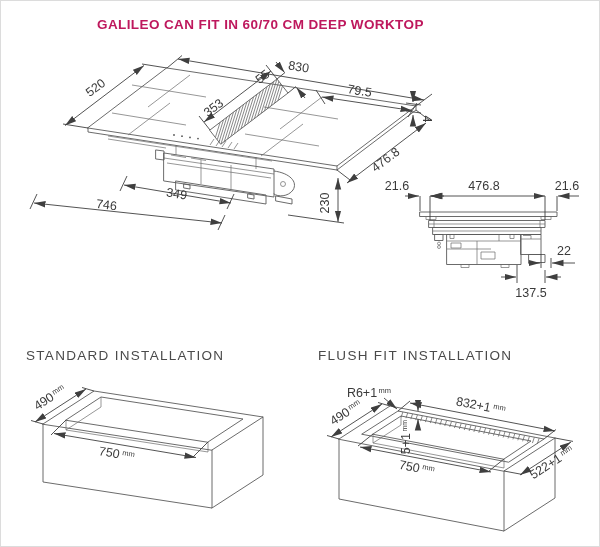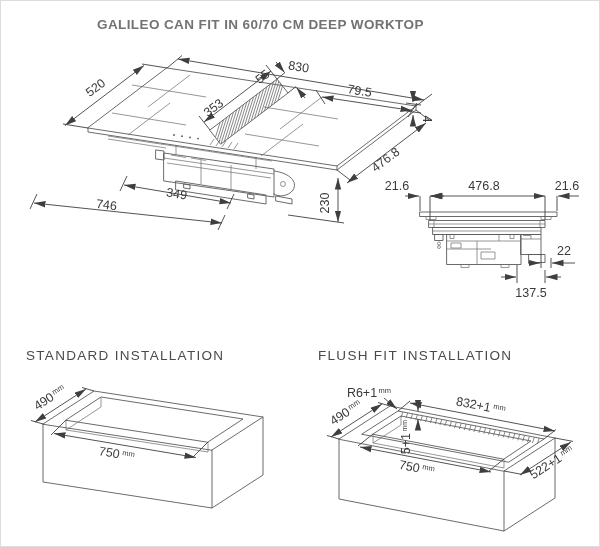--- a/index.html
+++ b/index.html
@@ -1,19 +1,19 @@
 <!DOCTYPE html>
 <html><head>
 <meta charset="utf-8">
 <style>
   html,body{margin:0;padding:0;background:#fff;}
   .page{position:relative;width:600px;height:547px;background:#fff;border:1px solid #dcdcdc;
         box-sizing:border-box;overflow:hidden;font-family:"Liberation Sans",sans-serif;}
   .main-title{position:absolute;left:96px;top:16px;font-size:13.5px;font-weight:bold;
-              letter-spacing:.4px;color:#737373;}
+              letter-spacing:.4px;color:#be185d;}
   svg{position:absolute;overflow:visible;}
   svg text{font-family:"Liberation Sans",sans-serif;fill:#3a3a3a;font-size:12.5px;}
   .sec-label{font-size:13.5px;letter-spacing:1.3px;fill:#4a4a4a;}
   .geo{stroke:#5a5a5a;stroke-width:.9;fill:none;stroke-linejoin:round;stroke-linecap:round;}
   .geo-thin{stroke:#6a6a6a;stroke-width:.7;fill:none;}
   .dim{stroke:#3f3f3f;stroke-width:.9;fill:none;}
   .hatch{stroke:#6a6a6a;stroke-width:.8;fill:none;}
   .dot{fill:#555;}
 </style>
 </head>

